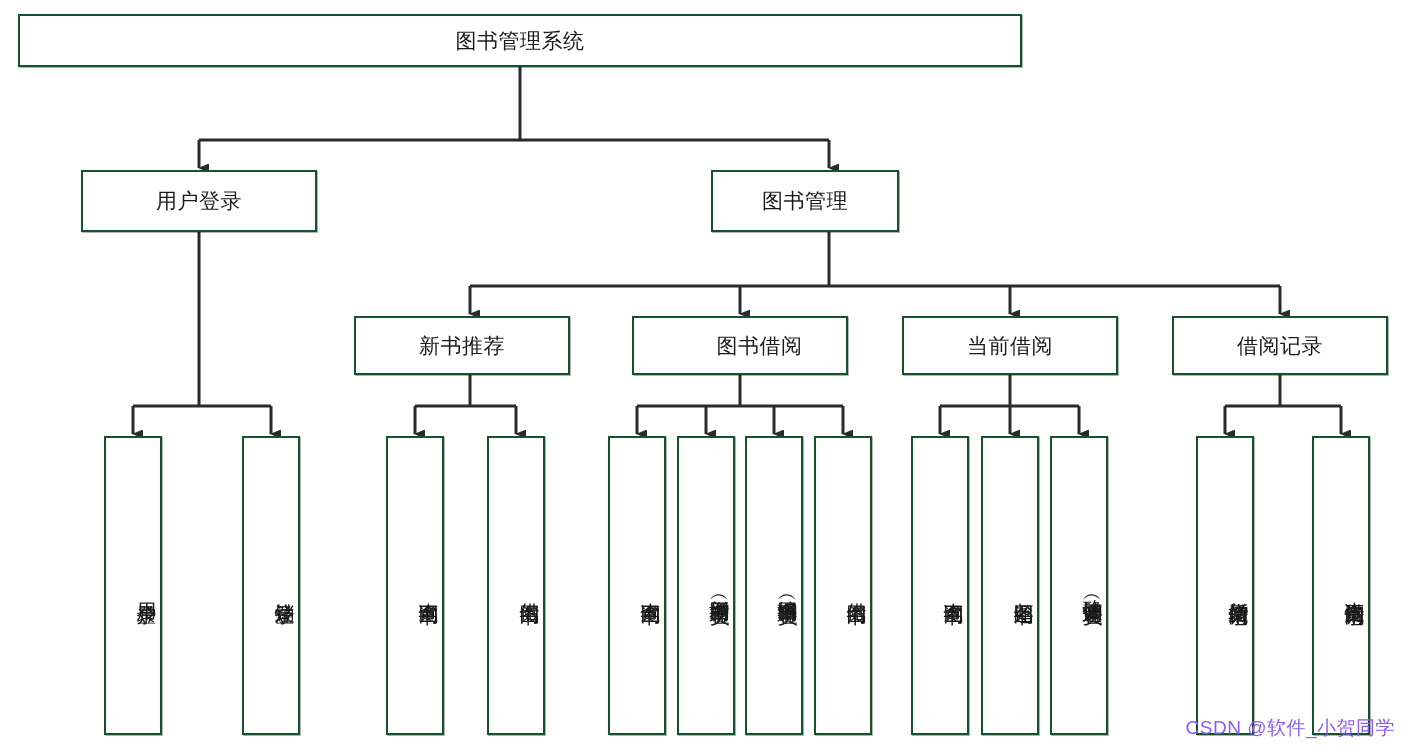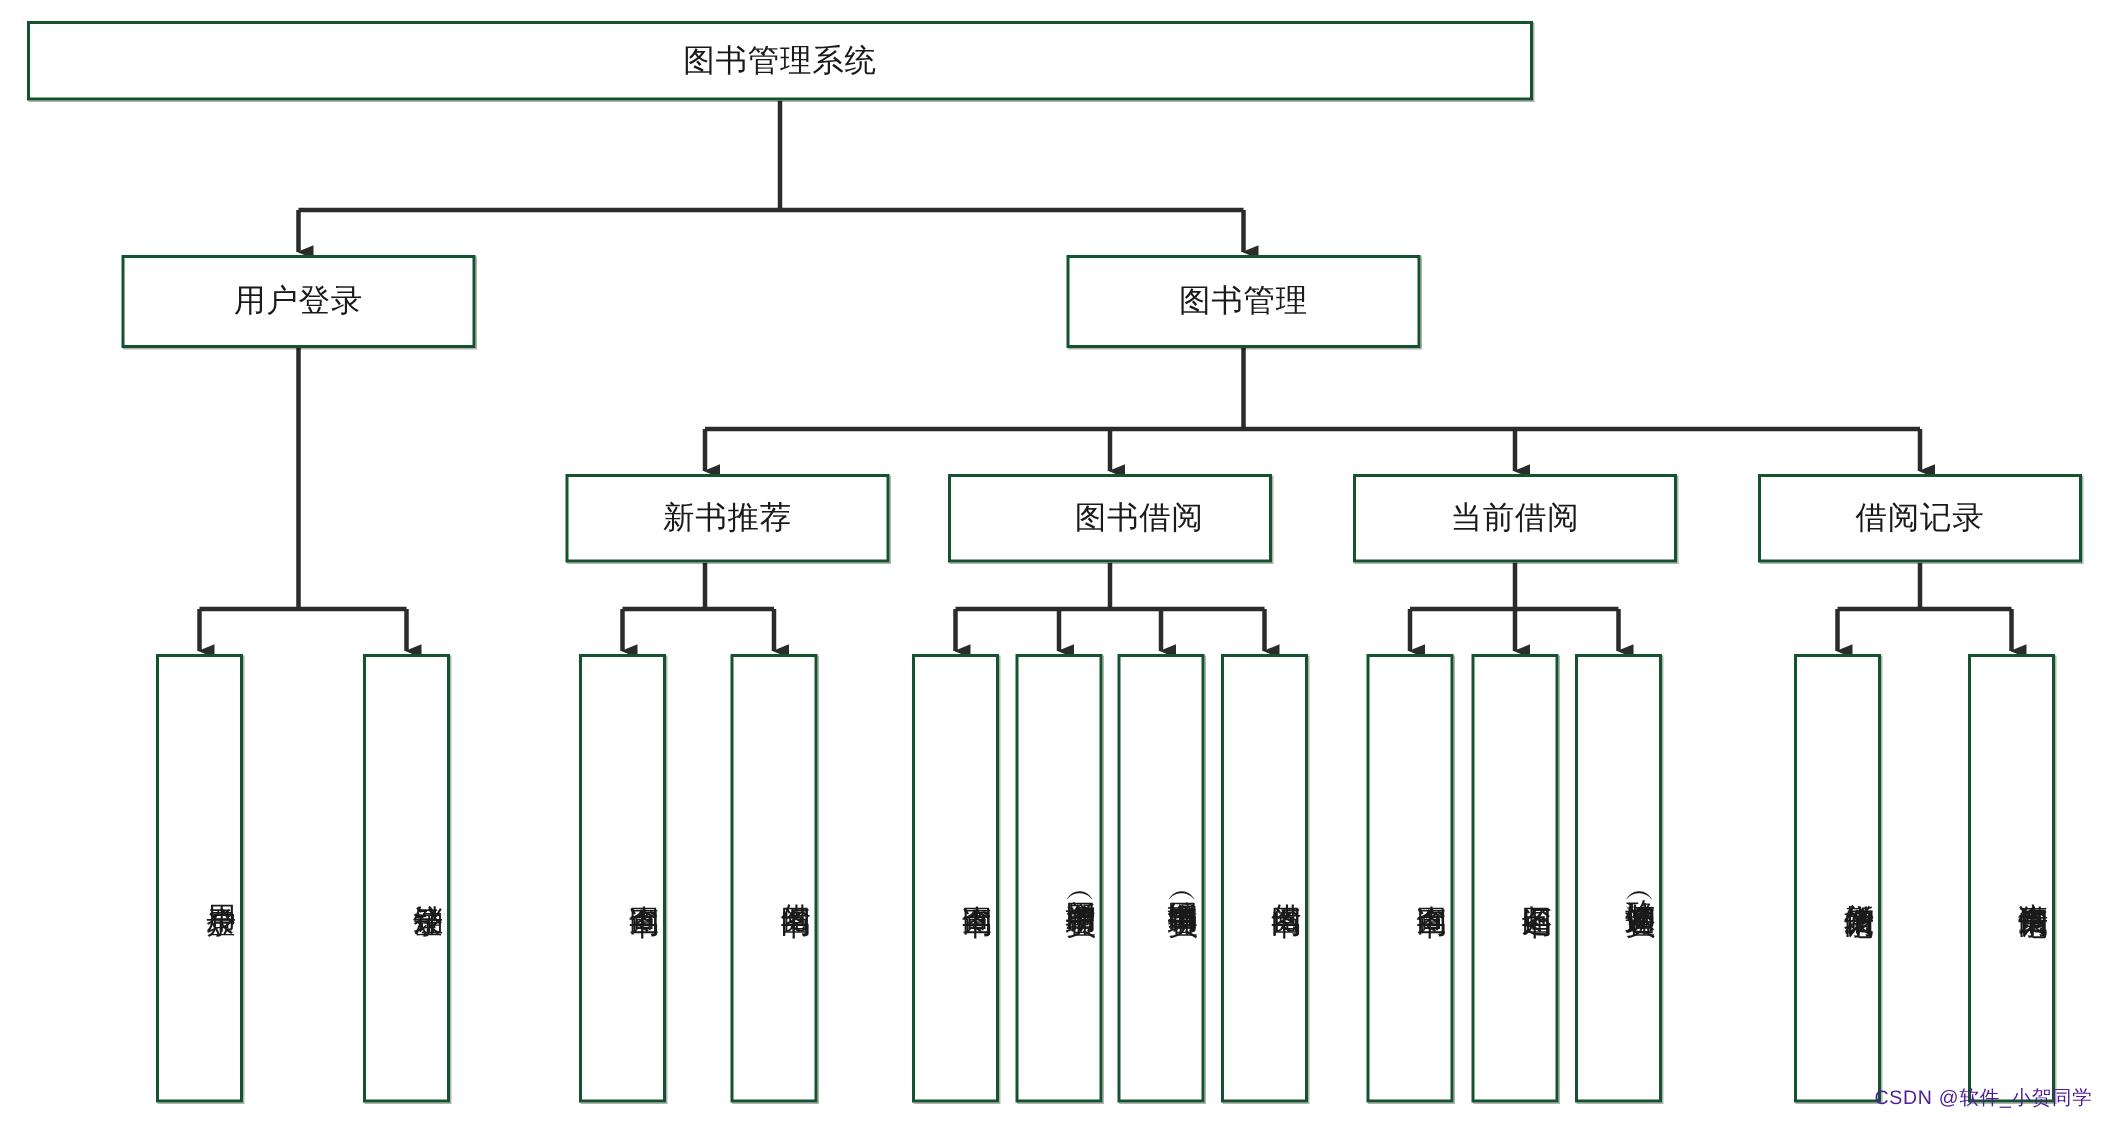--- a/index.html
+++ b/index.html
@@ -58,22 +58,22 @@
     text-orientation: upright;
     display: block;
   }
   .node-label {
     display: block;
   }
   #watermark {
     position: absolute;
     right: 10px;
     bottom: 6px;
-    font-size: 13px;
-    color: #4c1d95;
+    font-size: 19px;
+    color: #8b5cf6;
     letter-spacing: 0.5px;
     white-space: nowrap;
     user-select: none;
   }
 </style>
 </head>
 <body>
 
 <div id="diagram-root">
 
@@ -120,24 +120,24 @@
       </g>
   </svg>
 
   <div id="nodes-layer">
       <div class="node horizontal" style="left: 18px; top: 14px; width: 1004px; height: 53px;">
         <span class="node-label">图书管理系统</span>
       </div>
       <div class="node horizontal" style="left: 81px; top: 170px; width: 236px; height: 62px;">
         <span class="node-label">用户登录</span>
       </div>
-      <div class="node horizontal" style="left: 711px; top: 170px; width: 236px; height: 62px;">
+      <div class="node horizontal" style="left: 711px; top: 170px; width: 188px; height: 62px;">
         <span class="node-label">图书管理</span>
       </div>
-      <div class="node horizontal" style="left: 377px; top: 316px; width: 216px; height: 59px;">
+      <div class="node horizontal" style="left: 354px; top: 316px; width: 216px; height: 59px;">
         <span class="node-label">新书推荐</span>
       </div>
       <div class="node horizontal" style="left: 632px; top: 316px; width: 216px; height: 59px; padding-left: 39px;">
         <span class="node-label">图书借阅</span>
       </div>
       <div class="node horizontal" style="left: 902px; top: 316px; width: 216px; height: 59px;">
         <span class="node-label">当前借阅</span>
       </div>
       <div class="node horizontal" style="left: 1172px; top: 316px; width: 216px; height: 59px; justify-content: center;">
         <span class="node-label">借阅记录</span>

